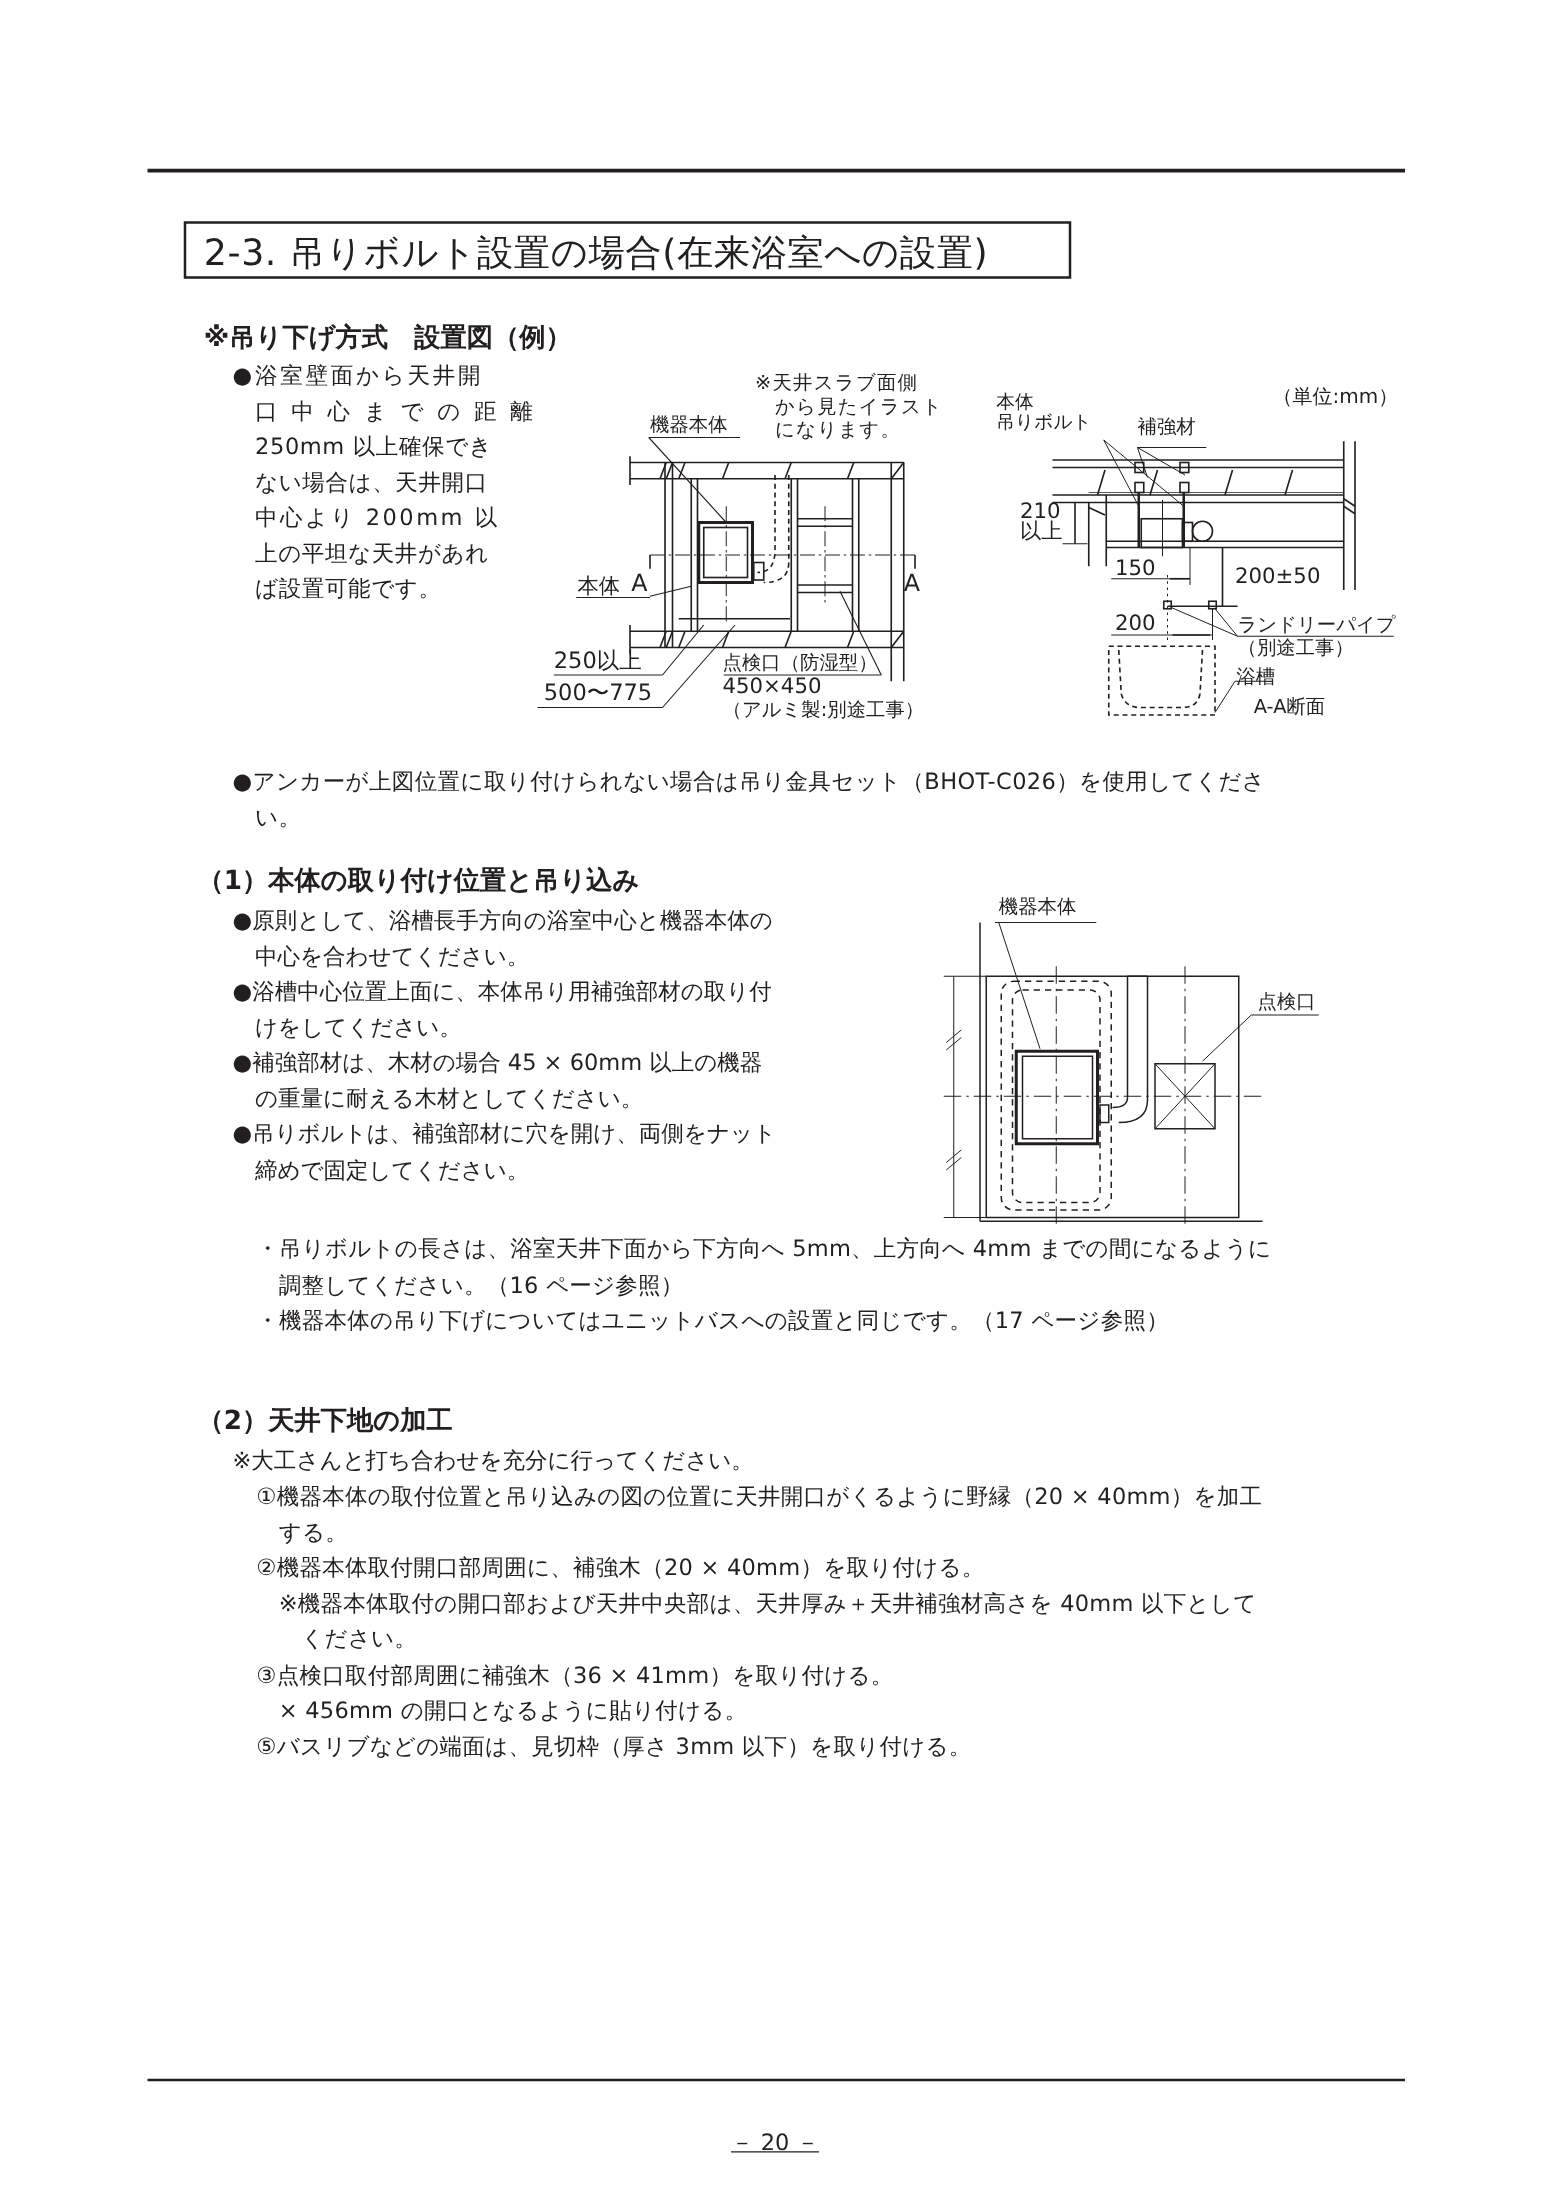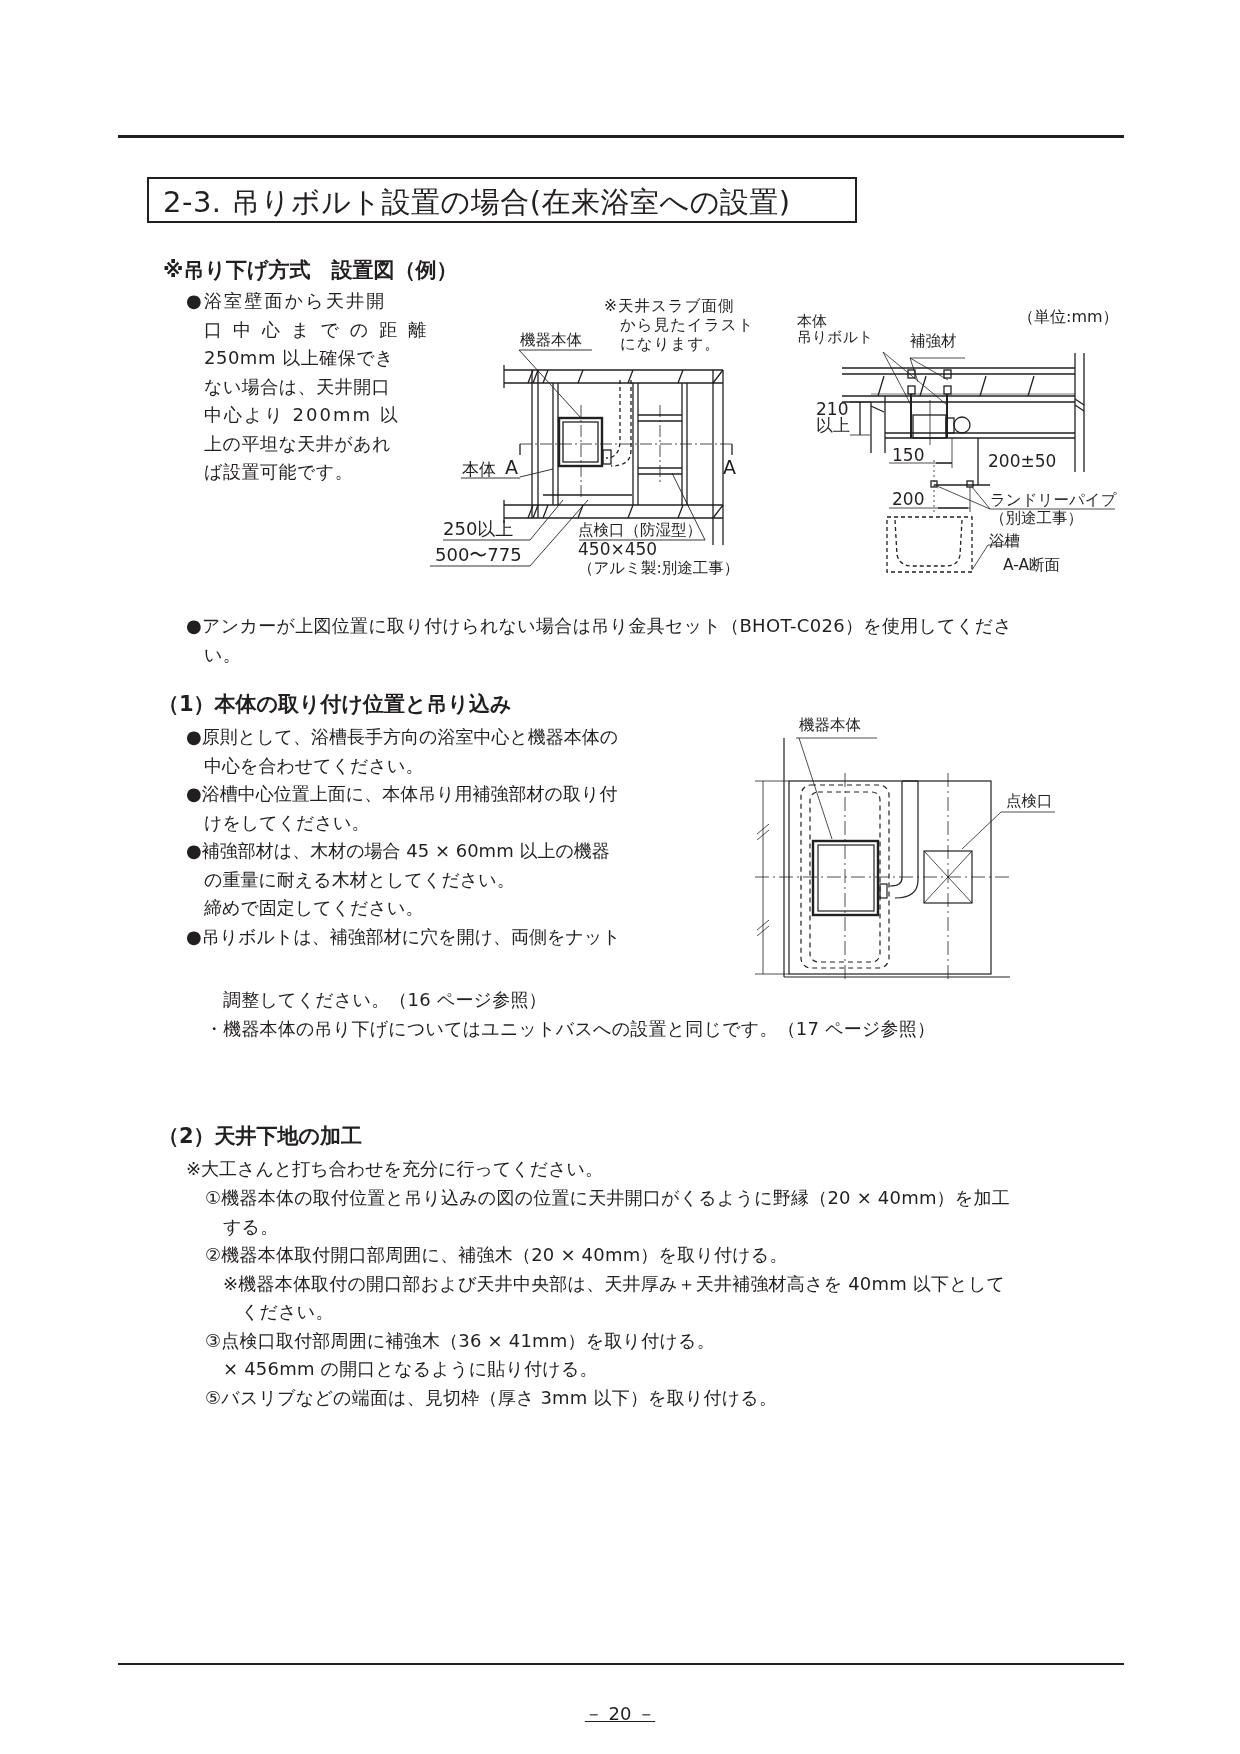--- a/index.html
+++ b/index.html
@@ -210,22 +210,22 @@
     </div>
   <div>
       <div>●浴槽中心位置上面に、本体吊り用補強部材の取り付</div>
       <div style="padding-left:18px;">けをしてください。</div>
     </div>
   <div>
       <div>●補強部材は、木材の場合 45 × 60mm 以上の機器</div>
       <div style="padding-left:18px;">の重量に耐える木材としてください。</div>
     </div>
   <div>
+      <div>●吊りボルトは、補強部材に穴を開け、両側をナット</div>
       <div style="padding-left:18px;">締めで固定してください。</div>
-      <div>●吊りボルトは、補強部材に穴を開け、両側をナット</div>
     </div>
 </div>
 
 <div>
   <svg width="1240" height="1754" style="left:0;top:0;">
     <g stroke="#231f20" fill="none" stroke-width="1.2">
       <line x1="784" y1="738" x2="784" y2="977"></line>
       <rect x="789" y="781" width="202" height="193"></rect>
       <line x1="784" y1="977" x2="1010" y2="977"></line>
       <line x1="755" y1="781" x2="789" y2="781" stroke-width="0.8"></line>
@@ -254,20 +254,21 @@
       <line x1="1001" y1="812" x2="1055" y2="812" stroke-width="0.8"></line>
       <line x1="1001" y1="812" x2="962" y2="849" stroke-width="0.8"></line>
     </g>
   </svg>
   <div class="abs lbl" style="left:799px;top:716px;">機器本体</div>
   <div class="abs lbl" style="left:1006px;top:792px;">点検口</div>
 </div>
 
 <div class="abs body" style="left:205px;top:986px;letter-spacing:0.2px;">
   <div>
+      <div>・吊りボルトの長さは、浴室天井下面から下方向へ 5mm、上方向へ 4mm までの間になるように</div>
       <div style="padding-left:18px;">調整してください。（16 ページ参照）</div>
     </div>
   <div>
       <div>・機器本体の吊り下げについてはユニットバスへの設置と同じです。（17 ページ参照）</div>
     </div>
 </div>
 
 <div class="abs subhead" style="left:158px;top:1102px;margin-top:20px;">（2）天井下地の加工</div>
 <div class="abs body" style="left:186px;top:1155px;">※大工さんと打ち合わせを充分に行ってください。</div>
 <div class="abs body" style="left:205px;top:1184px;letter-spacing:0.2px;">

